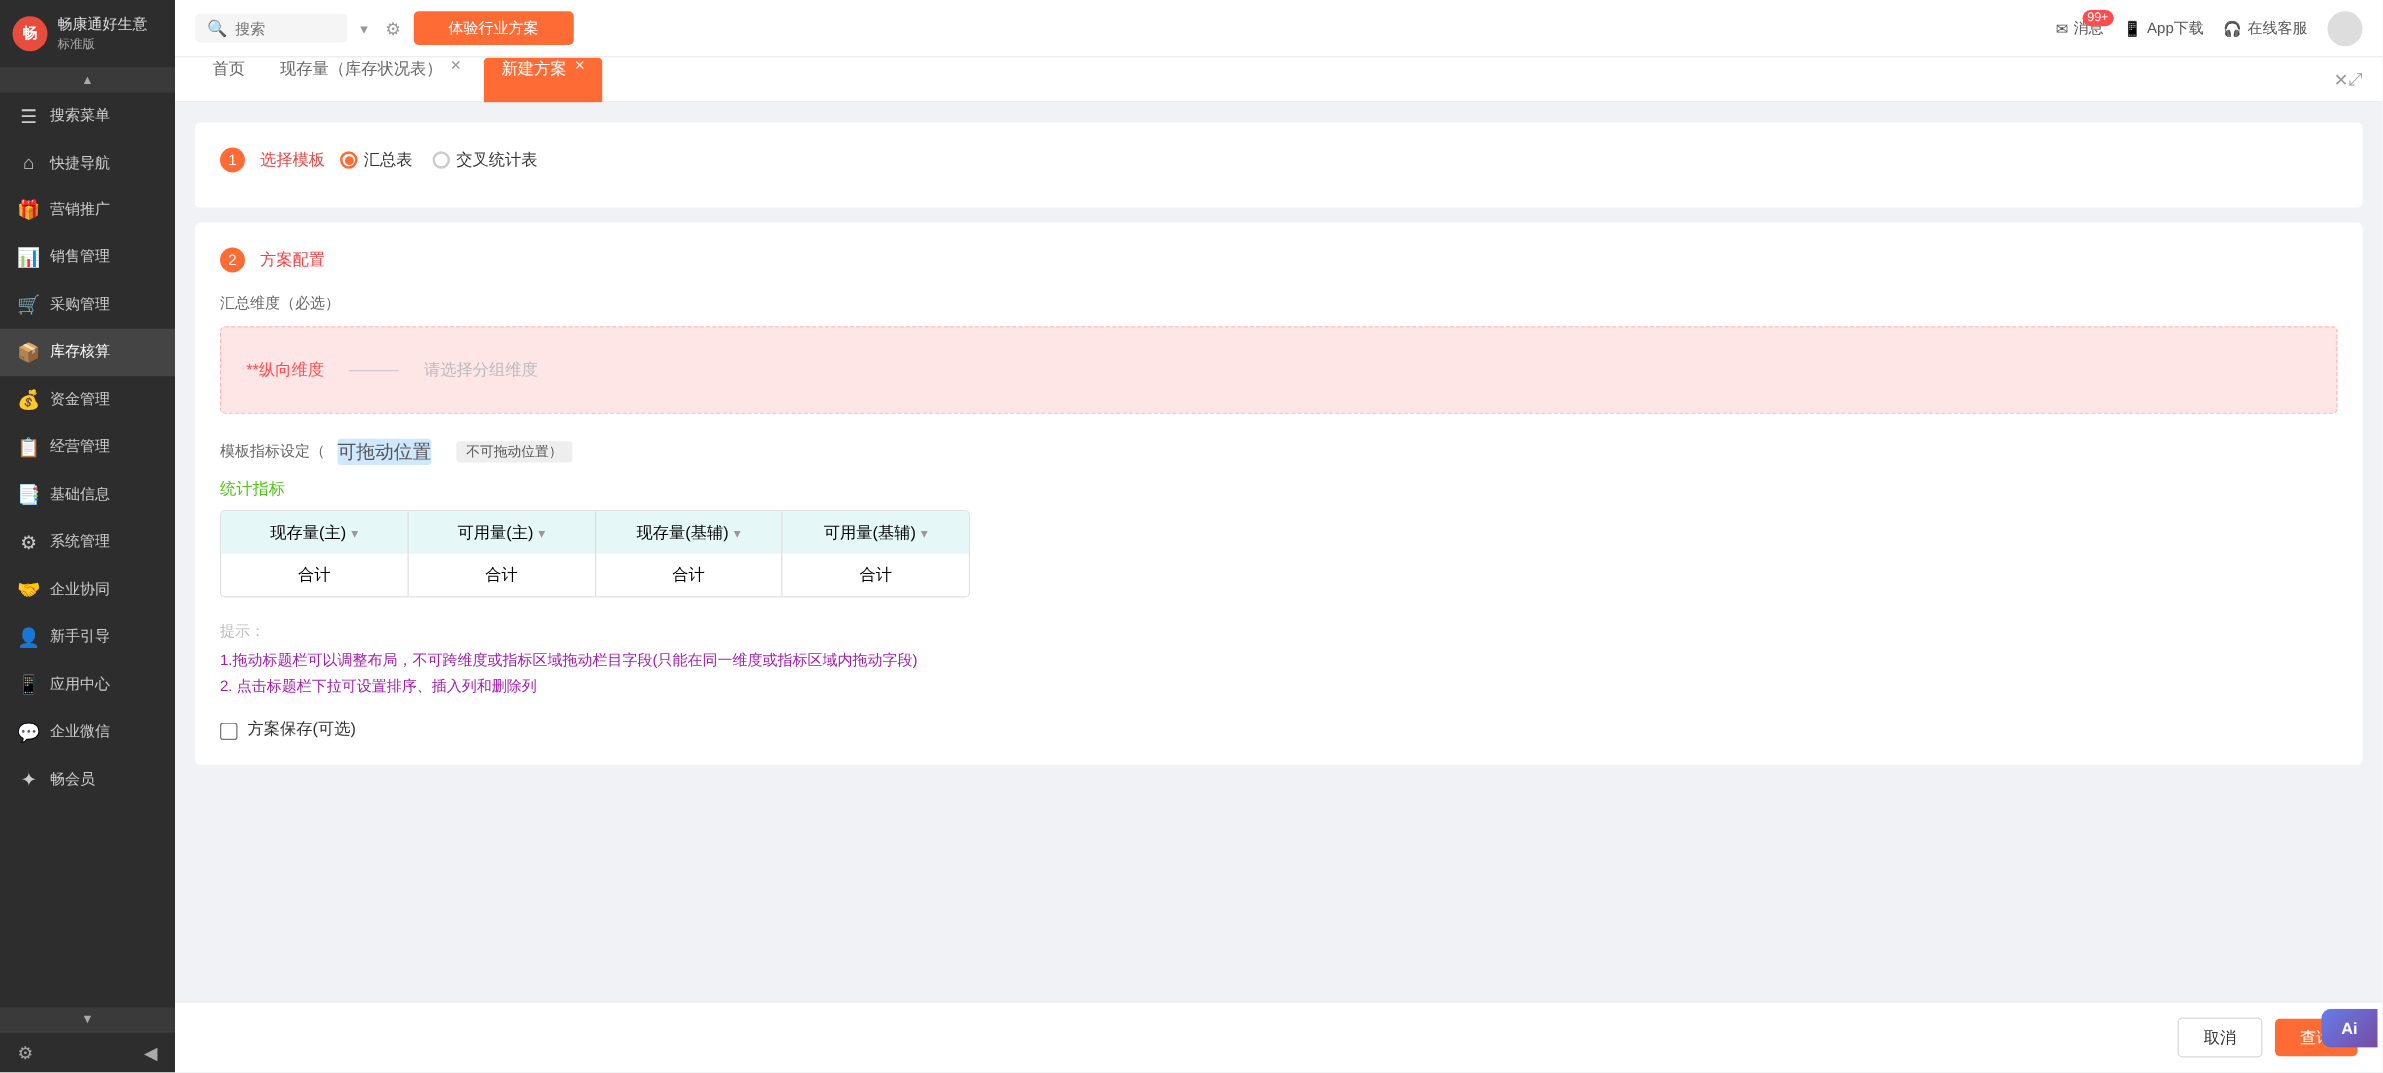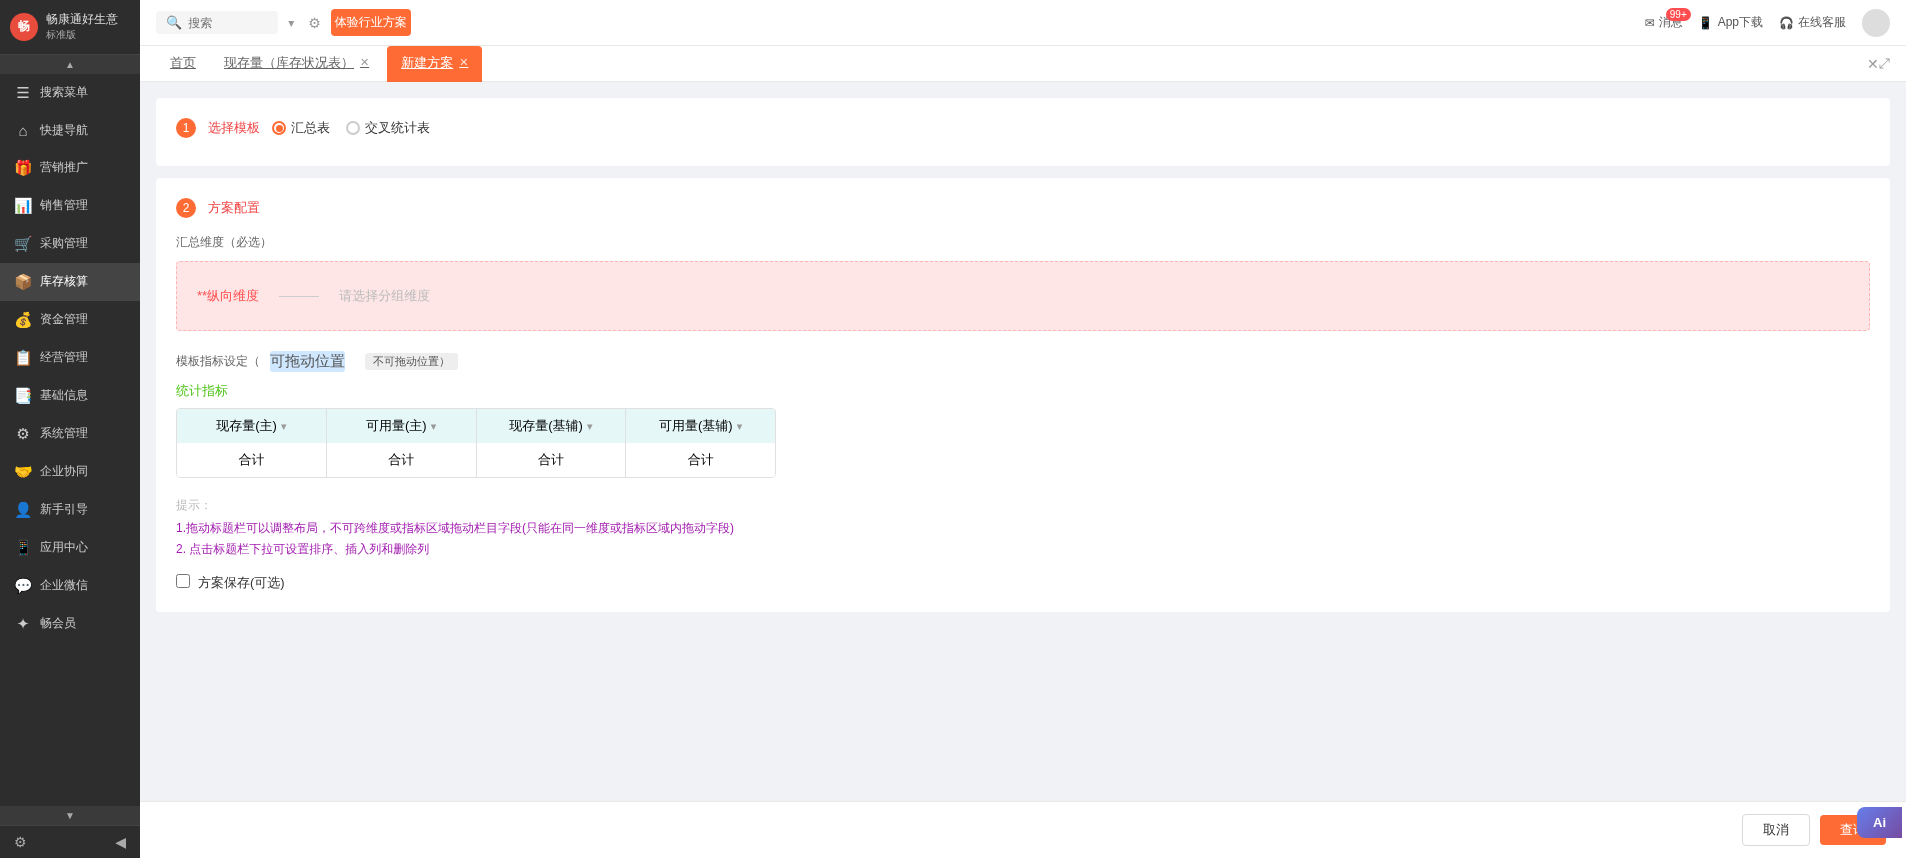--- a/index.html
+++ b/index.html
@@ -70,21 +70,21 @@
     }
     .topbar-search input {
       border: none; background: transparent; font-size: 12px; color: #b91c1c; outline: none; width: 80px;
     }
     .topbar-dropdown {
       color: #999; cursor: pointer; font-size: 12px;
     }
     .topbar-gear { color: #999; cursor: pointer; font-size: 14px; margin-left: 4px; }
     .topbar-trial-btn {
       background: #ff6b35; color: white; border: none; border-radius: 4px;
-      padding: 5px 4px; font-size: 12px; cursor: pointer; white-space: nowrap;
+      padding: 5px 28px; font-size: 12px; cursor: pointer; white-space: nowrap;
     }
     .topbar-spacer { flex: 1; }
     .topbar-right { display: flex; align-items: center; gap: 16px; }
     .topbar-msg { display: flex; align-items: center; gap: 4px; color: #555; font-size: 12px; cursor: pointer; position: relative; }
     .topbar-badge {
       background: #ff4d4f; color: white; border-radius: 10px;
       font-size: 10px; padding: 1px 4px; position: absolute; top: -6px; right: -8px;
     }
     .topbar-app { display: flex; align-items: center; gap: 4px; color: #555; font-size: 12px; cursor: pointer; }
     .topbar-service { display: flex; align-items: center; gap: 4px; color: #555; font-size: 12px; cursor: pointer; }
@@ -93,23 +93,23 @@
     
     .tabs-bar {
       background: #fff;
       border-bottom: 1px solid #e8e8e8;
       display: flex; align-items: center;
       padding: 0 16px;
       height: 36px;
       flex-shrink: 0;
     }
     .tab-item {
-      display: flex; align-items: center; gap: 6px;
+      display: flex; gap: 6px;
       padding: 0 14px; height: 36px; cursor: pointer;
-      font-size: 13px; color: #666; border-bottom: 2px solid transparent; text-decoration: underline;
+      font-size: 13px; color: #666; border-bottom: 2px solid transparent;
     }
     .tab-item-close { color: #999; font-size: 11px; cursor: pointer; }
     .tab-item.new-plan { background: #ff6b35; color: white; border-radius: 4px 4px 0 0; margin-left: 4px; }
     .tab-item.new-plan .tab-item-close { color: rgba(255,255,255,0.8); }
 
     
     .content {
       flex: 1; overflow-y: auto; background: #f0f2f5; padding: 16px;
       position: relative;
     }
@@ -174,21 +174,21 @@
       font-size: 13px;
     }
     .stats-col:last-child { border-right: none; }
     .stats-col-arrow { color: #999; font-size: 11px; cursor: pointer; }
 
     .tips-section { margin-top: 16px; }
     .tips-title { font-size: 12px; color: #bbb; margin-bottom: 6px; }
     .tips-item { font-size: 12px; color: #a21caf; margin-bottom: 4px; }
 
     .save-row {
-      display: flex; align-items: flex-start; gap: 8px; margin-top: 16px;
+      display: flex; align-items: flex-end; gap: 8px; margin-top: 16px;
     }
     .save-checkbox { width: 14px; height: 14px; cursor: pointer; }
     .save-label { font-size: 13px; color: #333; }
 
     
     .bottom-bar {
       background: white; border-top: 1px solid #e8e8e8;
       display: flex; align-items: center; justify-content: flex-end;
       padding: 12px 20px; gap: 10px; flex-shrink: 0;
     }

